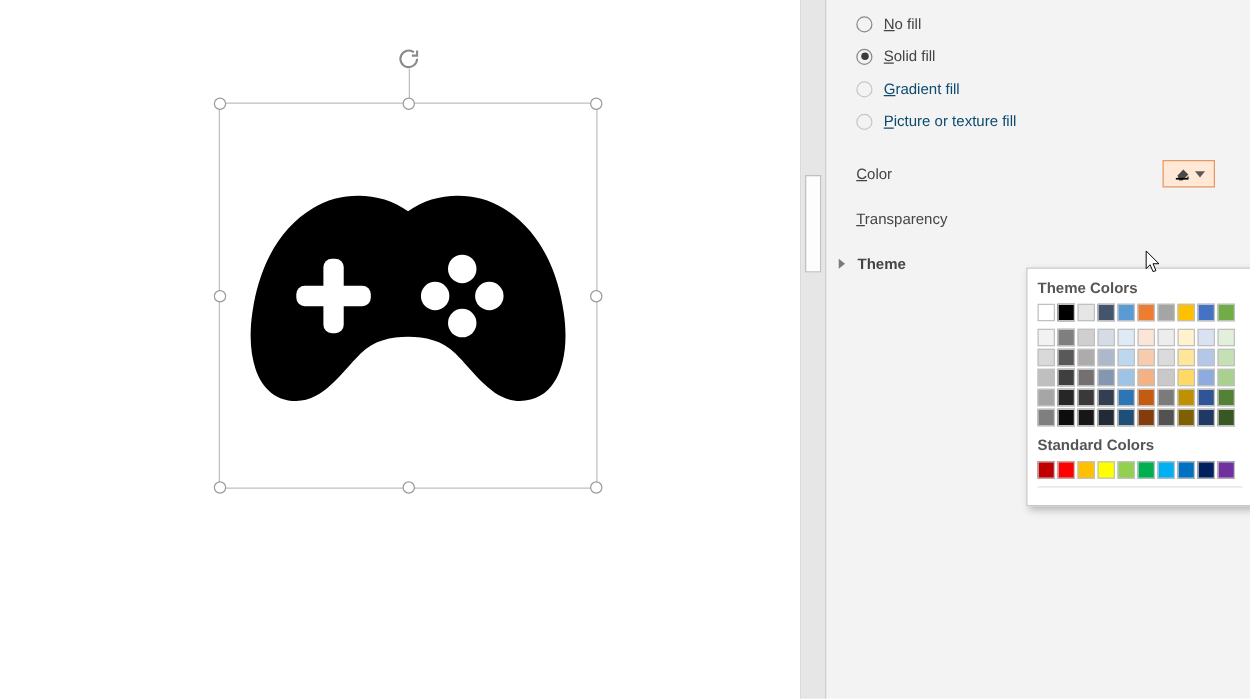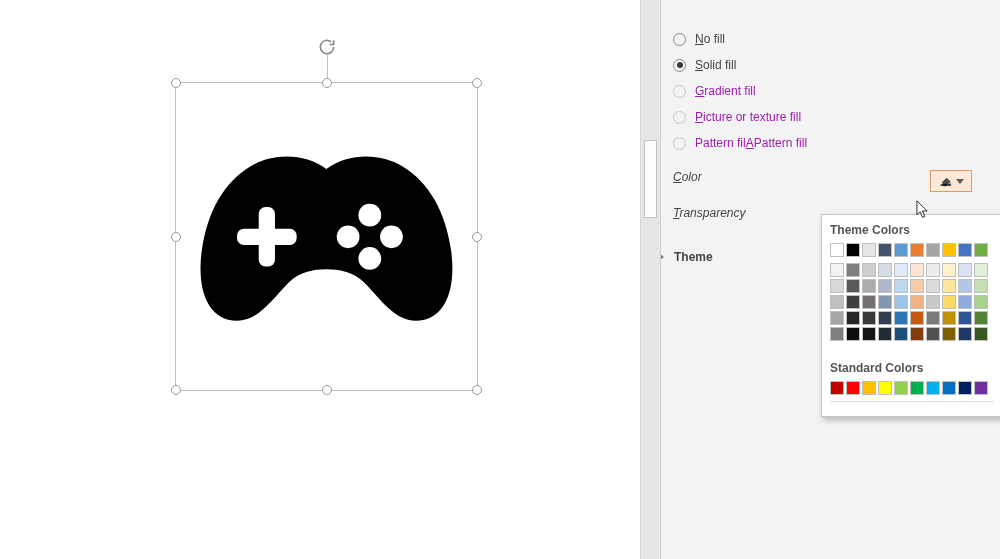--- a/index.html
+++ b/index.html
@@ -1,19 +1,19 @@
 <!DOCTYPE html>
 <html><head>
 <meta charset="utf-8">
 <style>
   * { box-sizing: border-box; font-family: "Segoe UI", Arial, sans-serif; }
   body { margin: 0; width: 1000px; height: 559px; overflow: hidden; background: #fff; display: flex; }
   .canvas-area { flex: 1; position: relative; background: #fff; }
   .pane { width: 360px; background: #f3f3f3; border-left: 1px solid #d9d9d9; position: relative; font-size: 12px; color: #444; }
-  .pane-inner { padding: 6px 28px 6px 32px; margin-top: 20px; }
+  .pane-inner { padding: 6px 28px 6px 44px; }
 
   
   .vtrack { position: absolute; left: 0; top: 0; bottom: 0; width: 20px; background: #e6e6e6; border-right: 1px solid #cfcfcf; }
   .vtrack .thumb { position: absolute; left: 3px; width: 13px; top: 140px; height: 78px; background: #fdfdfd; border: 1px solid #c0c0c0; }
 
   
   .selbox { position: absolute; border: 1px solid #bfbfbf; }
   .handle { position: absolute; width: 10px; height: 10px; background: #fff; border: 1px solid #9a9a9a; border-radius: 50%; }
   .handle.tl { left: -5px; top: -5px; }
   .handle.tm { left: calc(50% - 5px); top: -5px; }
@@ -25,23 +25,23 @@
   .handle.br { right: -5px; bottom: -5px; }
   .rotline { position: absolute; left: 50%; top: -28px; width: 0; height: 28px; border-left: 1px solid #bfbfbf; }
 
   
   .radio-row { display: flex; align-items: center; height: 26px; gap: 9px; cursor: pointer; }
   .radio { width: 13px; height: 13px; border: 1px solid #8a8a8a; border-radius: 50%; position: relative; flex: 0 0 auto; }
   .radio.checked::after { content: ""; position: absolute; left: 2.5px; top: 2.5px; width: 6px; height: 6px; background: #3b3b3b; border-radius: 50%; }
   .radio.disabled { border-color: #c7c7c7; }
   .radio-label { user-select: none; }
   .radio-label .ul { text-decoration: underline; }
-  .disabled .radio-label { color: #a21caf; text-align: center; }
-
-  .property-row { display: flex; align-items: flex-start; height: 30px; margin-top: 6px; font-style: italic; }
+  .disabled .radio-label { color: #0c4a6e; text-align: center; }
+
+  .property-row { display: flex; align-items: center; height: 30px; margin-top: 6px; }
   .property-label { flex: 1; }
   .property-label .ul { text-decoration: underline; }
   .prop-row-line { margin-top: 14px; display: flex; align-items: center; gap: 6px; }
   .caret { width: 0; height: 0; border-top: 4px solid transparent; border-bottom: 4px solid transparent; border-left: 5px solid #7a7a7a; display: inline-block; margin-left: -14px; margin-right: 4px; }
 
   
   .color-btn { width: 42px; height: 22px; border: 1px solid #e69963; background: #ffe8d6; display: flex; align-items: center; justify-content: center; gap: 2px; }
   .color-btn .chev { width: 0; height: 0; border-left: 4px solid transparent; border-right: 4px solid transparent; border-top: 5px solid #5a5a5a; }
 
   
@@ -100,24 +100,20 @@
           <span class="radio-label"><span class="ul">S</span>olid fill</span>
         </div>
         <div class="radio-row disabled">
           <span class="radio disabled"></span>
           <span class="radio-label"><span class="ul">G</span>radient fill</span>
         </div>
         <div class="radio-row disabled">
           <span class="radio disabled"></span>
           <span class="radio-label"><span class="ul">P</span>icture or texture fill</span>
         </div>
-        <div class="radio-row disabled">
-          <span class="radio disabled"></span>
-          <span class="radio-label">Pattern fil<span class="ul">A</span>Pattern fill</span>
-        </div>
       </div>
 
     <div class="property-row" style="margin-top:14px">
       <span class="property-label"><span class="ul">C</span><span></span>olor</span>
       <div class="color-btn">
         <svg width="16" height="16" viewBox="0 0 24 24">
             <path fill="#4a4a4a" d="M6 14 13 7l6 6-7 7H8z"></path>
             <path fill="#4a4a4a" d="M19 15c1 2 1 3 0 4s-2 0-2-1 1-3 2-3z"></path>
             <rect x="4" y="17" width="14" height="2" fill="#000"></rect>
           </svg>
@@ -204,21 +200,21 @@
           <div class="swatch" style="background: rgb(23, 22, 22);"></div>
           <div class="swatch" style="background: rgb(34, 42, 53);"></div>
           <div class="swatch" style="background: rgb(31, 78, 121);"></div>
           <div class="swatch" style="background: rgb(132, 60, 12);"></div>
           <div class="swatch" style="background: rgb(82, 82, 82);"></div>
           <div class="swatch" style="background: rgb(127, 96, 0);"></div>
           <div class="swatch" style="background: rgb(32, 56, 100);"></div>
           <div class="swatch" style="background: rgb(56, 87, 35);"></div>
         </div>
       </div>
-    <h4 style="margin-top:20px">Standard Colors</h4>
+    <h4 style="margin-top:8px">Standard Colors</h4>
     <div id="standard-row" class="swatch-row">
         <div class="swatch" style="background: rgb(192, 0, 0);"></div>
         <div class="swatch" style="background: rgb(255, 0, 0);"></div>
         <div class="swatch" style="background: rgb(255, 192, 0);"></div>
         <div class="swatch" style="background: rgb(255, 255, 0);"></div>
         <div class="swatch" style="background: rgb(146, 208, 80);"></div>
         <div class="swatch" style="background: rgb(0, 176, 80);"></div>
         <div class="swatch" style="background: rgb(0, 176, 240);"></div>
         <div class="swatch" style="background: rgb(0, 112, 192);"></div>
         <div class="swatch" style="background: rgb(0, 32, 96);"></div>

